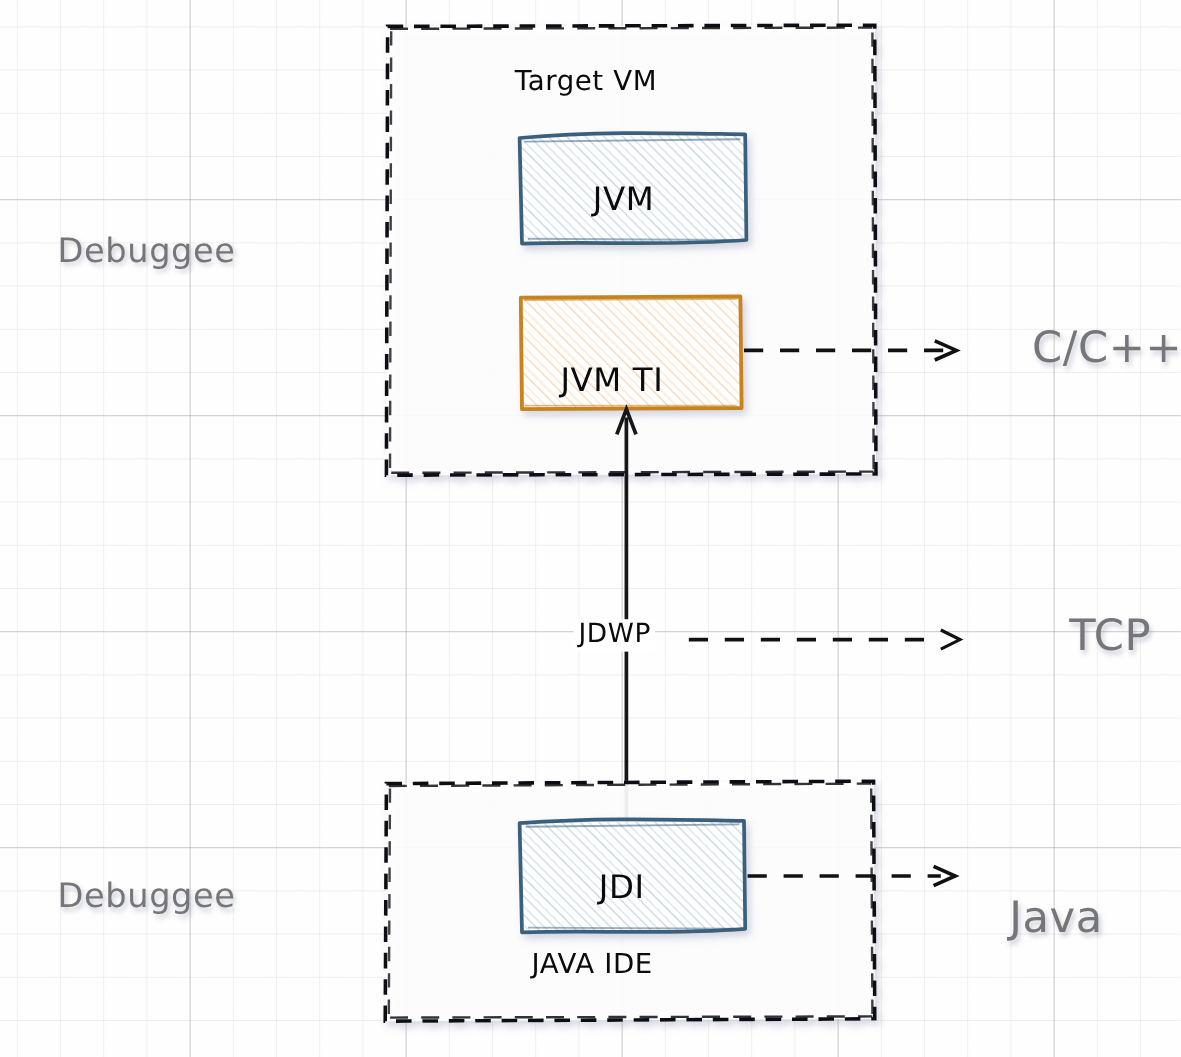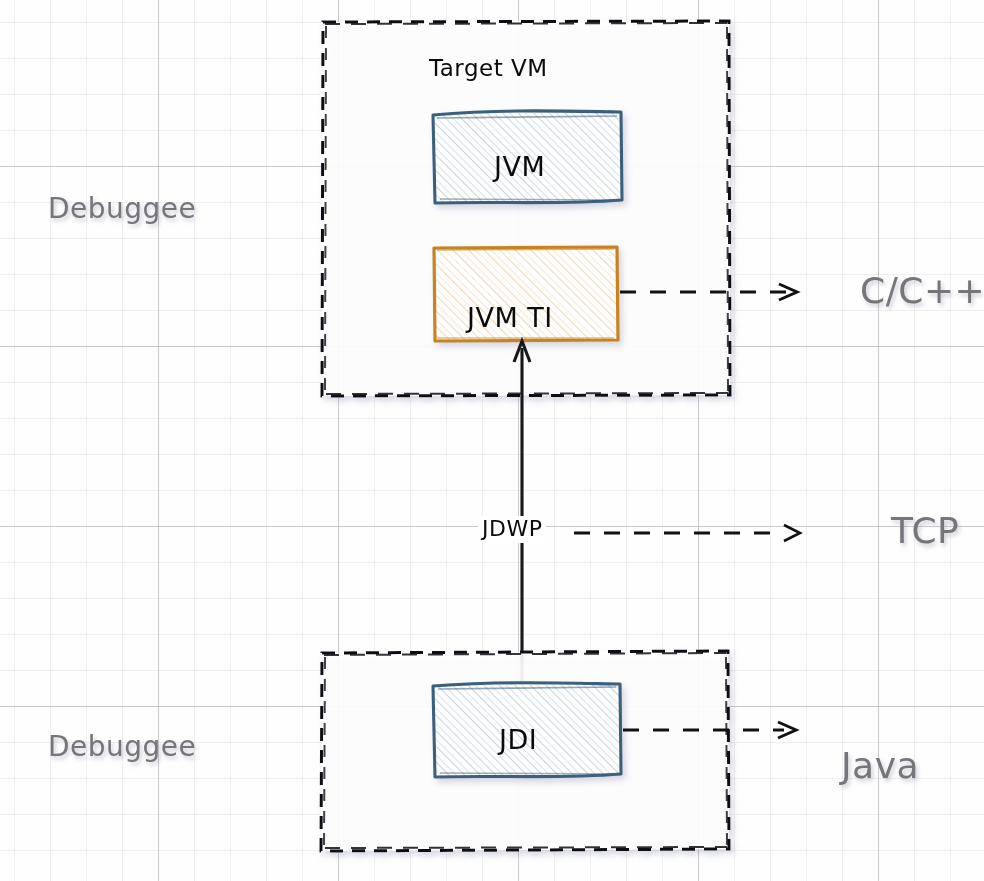--- a/index.html
+++ b/index.html
@@ -177,20 +177,21 @@
   <div class="txt hand title-label label-black" style="left:429px; top:57px;">Target VM</div>
 
   <div class="txt hand box-label label-black" style="left:494px; top:143px;">JVM</div>
 
   <div class="txt hand box-label label-black" style="left:467px; top:294px;">JVM TI</div>
 
   <div class="txt hand jdwp-chip" style="position:absolute; left:478px; top:516px;">JDWP</div>
 
   <div class="txt hand box-label label-black" style="left:499px; top:716px;">JDI</div>
 
+  <div class="txt hand title-label label-black" style="left:443px; top:793px;">JAVA IDE</div>
 
   <div class="txt hand proto-label label-gray" style="left:840px; top:273px;margin-left:20px;">C/C++</div>
 
   <div class="txt hand proto-label label-gray" style="left:891px; top:513px;">TCP</div>
 
   <div class="txt hand proto-label label-gray" style="left:841px; top:748px;">Java</div>
 
 </div>
 
 </body></html>

